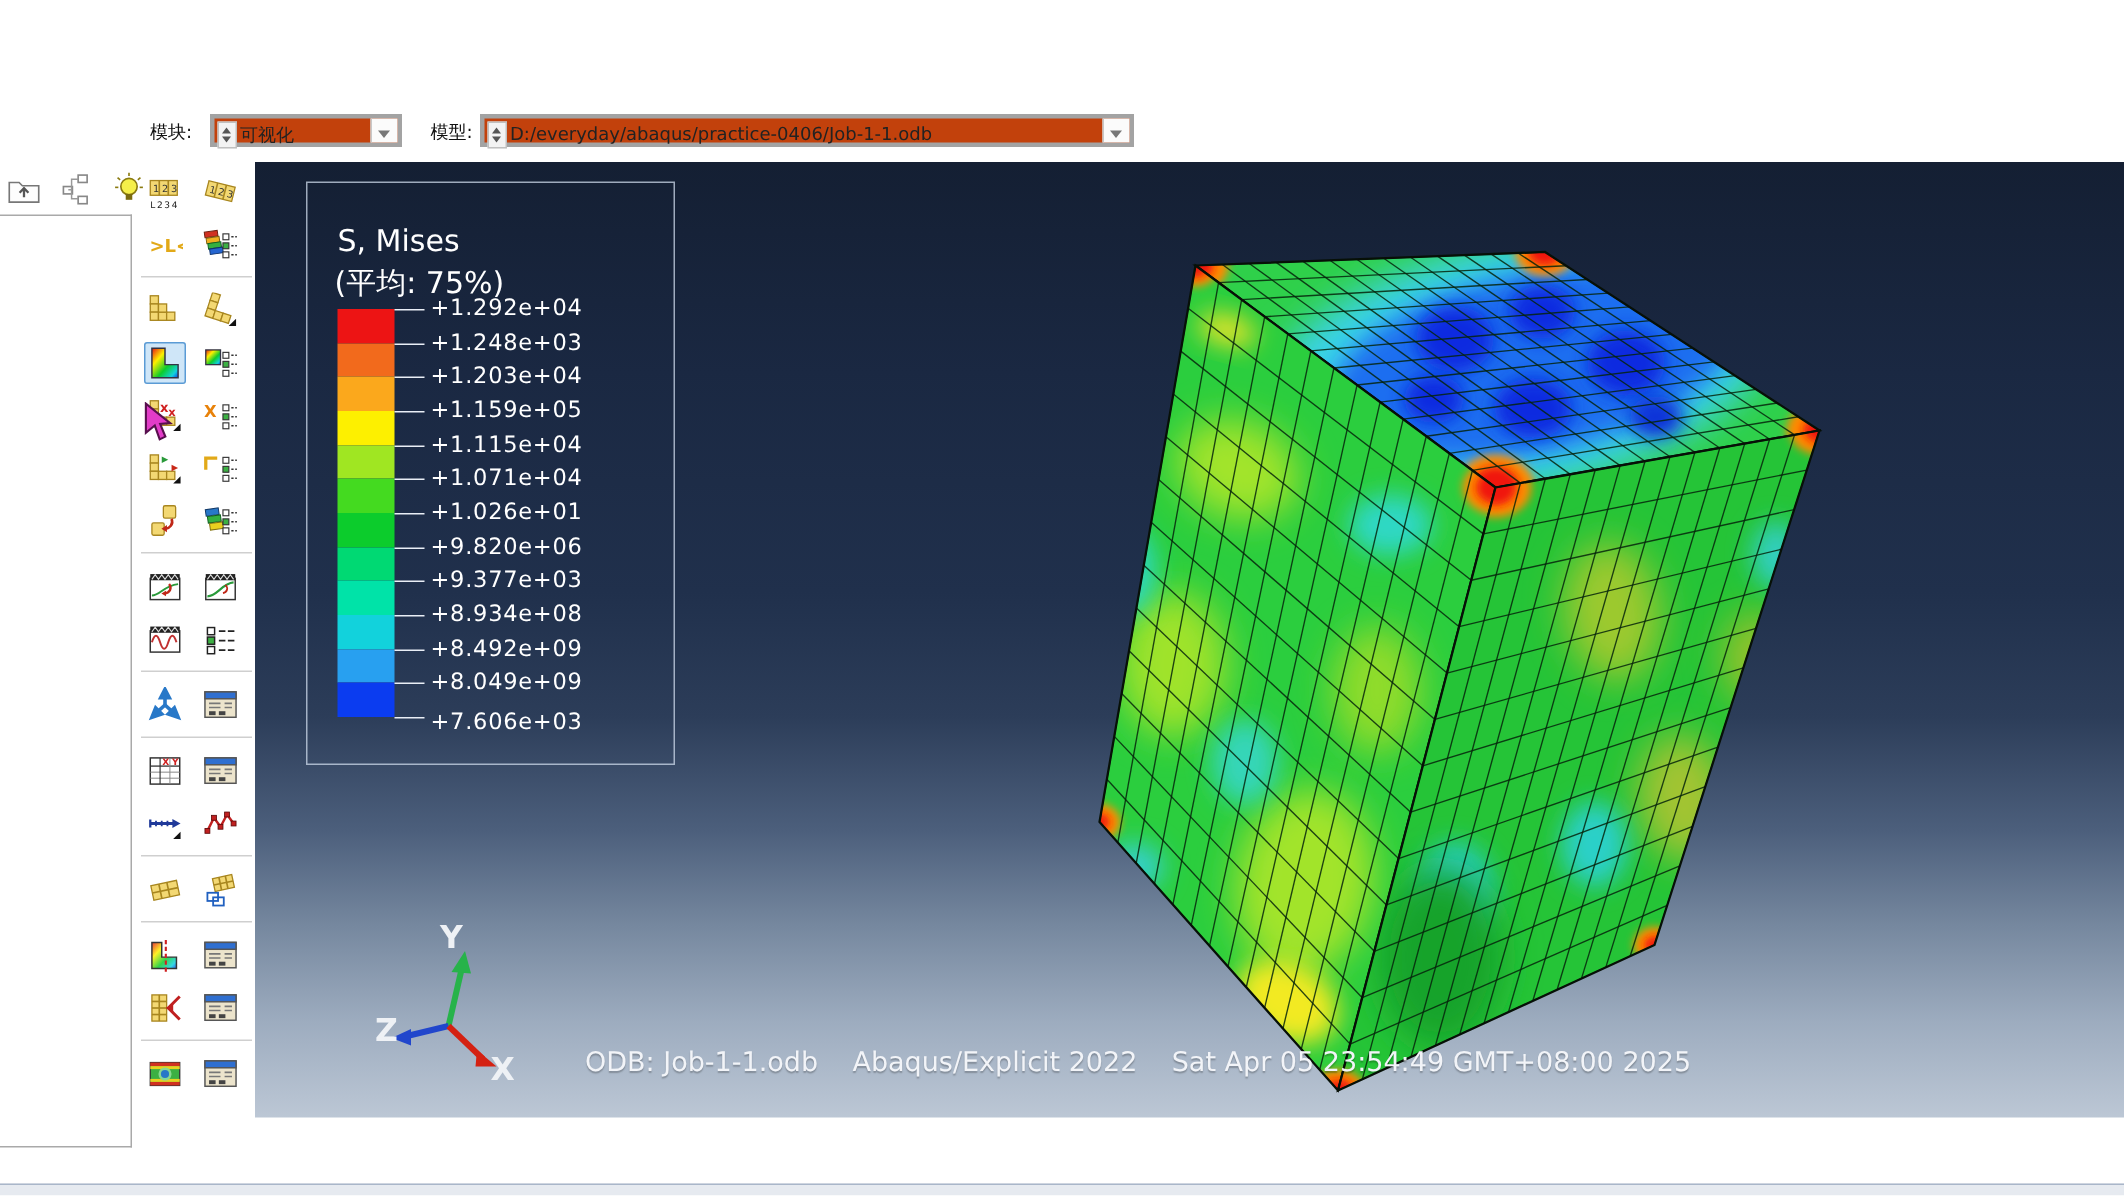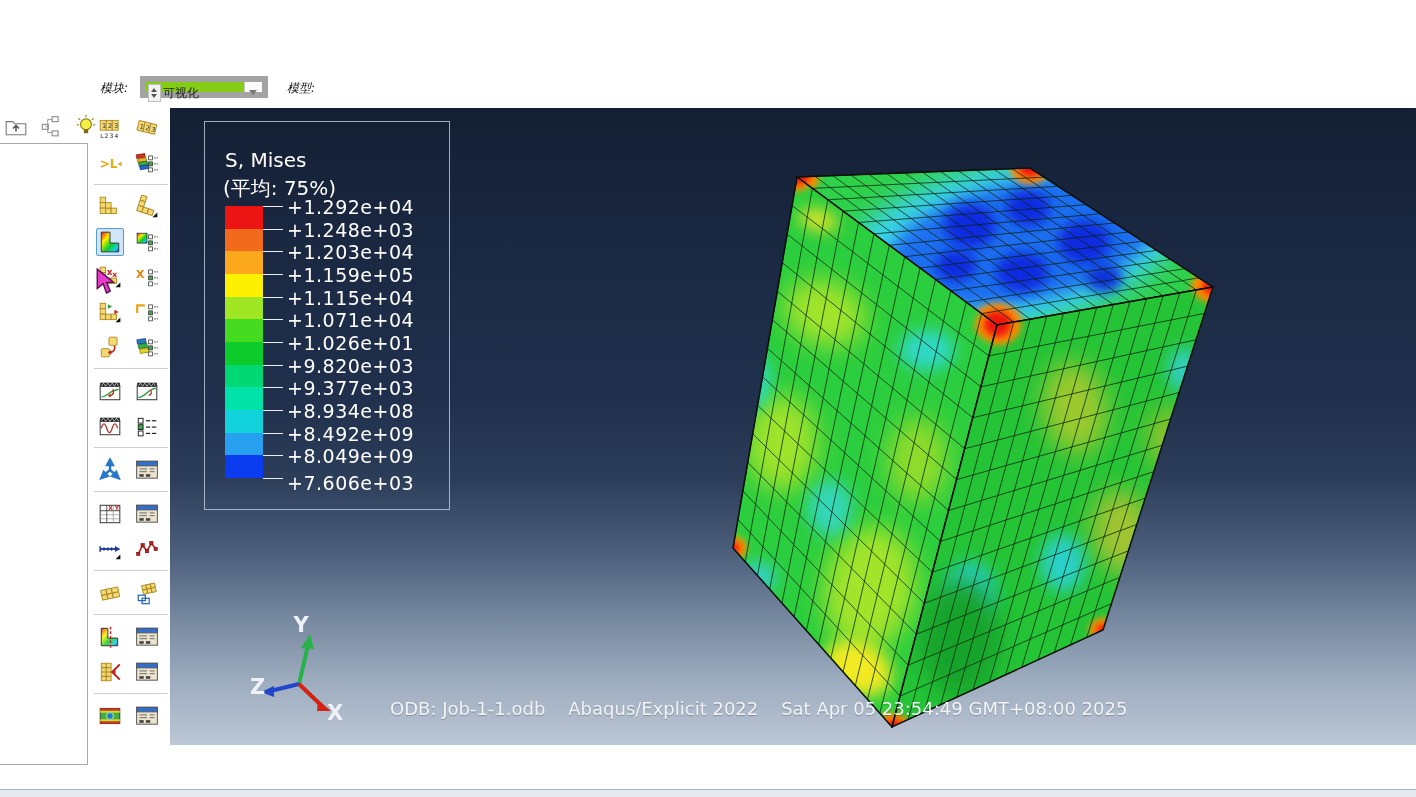--- a/index.html
+++ b/index.html
@@ -1,21 +1,21 @@
 <!DOCTYPE html>
 <html><head>
 <meta charset="utf-8">
 <style>
   html,body{margin:0;padding:0;background:#fff;font-family:"DejaVu Sans","Liberation Sans",sans-serif;}
   .app{position:relative;width:1416px;height:797px;overflow:hidden;background:#fff;}
 
   
   .module-bar{position:absolute;left:0;top:74px;width:100%;height:28px;background:#fff;}
-  .mb-label{position:absolute;top:6px;font-size:12px;color:#111;font-style:italic;}
-  .combo{position:absolute;top:2px;height:22px;background:#84cc16;border:6px solid #a3a3a3;box-sizing:border-box;}
+  .mb-label{position:absolute;top:6px;font-size:12px;color:#111;}
+  .combo{position:absolute;top:2px;height:22px;background:#c2410c;border:3px solid #a3a3a3;box-sizing:border-box;}
   .combo .spin{position:absolute;left:2px;top:2px;width:11px;height:16px;border:1px solid #c0c0c0;background:#f3f3f3;}
   .combo .spin i{position:absolute;left:2px;width:0;height:0;border-left:3px solid transparent;border-right:3px solid transparent;}
   .combo .spin i.up{top:3px;border-bottom:4px solid #555;}
   .combo .spin i.dn{bottom:3px;border-top:4px solid #555;}
   .combo .ctext{position:absolute;left:17px;top:3px;font-size:12px;color:#222;white-space:nowrap;overflow:hidden;}
   .combo .chev{position:absolute;right:0;top:0;width:17px;height:100%;border-left:1px solid #c8c8c8;background:#fbfbfb;}
   .combo .chev i{position:absolute;left:4px;top:8px;width:0;height:0;border-left:4px solid transparent;border-right:4px solid transparent;border-top:5px solid #777;}
 
   
   .tl-icons{position:absolute;left:2px;top:112px;display:flex;gap:7px;}
@@ -36,21 +36,21 @@
   .viewport{position:absolute;left:170px;top:108px;width:1246px;height:637px;overflow:hidden;
     background:linear-gradient(180deg,#141f33 0%,#1a2842 22%,#20304c 45%,#2c3d59 58%,#4c5f7c 70%,#76889f 80%,#9dacbf 90%,#bcc7d5 100%);}
   .viewport svg.scene{position:absolute;left:0;top:0;}
 
   
   .legend{position:absolute;left:34px;top:13px;width:244px;height:387px;border:1px solid rgba(205,218,235,.75);color:#fff;}
   .lg-title{position:absolute;left:20px;top:26px;font-size:20px;}
   .lg-sub{position:absolute;left:18px;top:53px;font-size:20px;}
   .lg-band{position:absolute;left:20px;width:38px;}
   .lg-tick{position:absolute;left:58px;width:20px;height:1px;background:#e9eef6;}
-  .lg-label{position:absolute;left:82px;font-size:19px;white-space:nowrap;letter-spacing:.5px;}
+  .lg-label{position:absolute;left:82px;font-size:15px;white-space:nowrap;letter-spacing:.5px;}
 
   
   .state-block{position:absolute;left:220px;top:538px;color:#f2f4f8;font-size:18px;line-height:25px;white-space:pre;text-shadow:0 1px 1px rgba(0,0,0,.25);}
 
   
   .cursor{position:absolute;left:94px;top:268px;width:26px;height:28px;z-index:50;pointer-events:none;}
 
   
   .bottom-bar{position:absolute;left:0;top:789px;width:100%;height:8px;background:#e6eaf0;border-top:1px solid #a9b6c9;}
 </style>
@@ -65,20 +65,30 @@
       <span class="spin">
           <i class="up"></i>
           <i class="dn"></i>
         </span>
       <span class="ctext">可视化</span>
       <span class="chev">
           <i></i>
         </span>
     </div>
     <span class="mb-label" style="left:287px">模型:</span>
+    <div class="combo" style="left:320px;width:436px">
+      <span class="spin">
+          <i class="up"></i>
+          <i class="dn"></i>
+        </span>
+      <span class="ctext" style="max-width:390px">D:/everyday/abaqus/practice-0406/Job-1-1.odb</span>
+      <span class="chev">
+          <i></i>
+        </span>
+    </div>
   </div>
 
   <div class="tl-icons" id="tl-icons">
       <div class="tb-icon">
         <svg viewBox="0 0 22 22">
           <path d="M2,7 h6 l2,2 h10 v10 h-18 z" fill="#fdfdfd" stroke="#777"></path>
           <path d="M11,16 v-5 M8.3,13.3 L11,10.5 l2.7,2.8" stroke="#555" fill="none" stroke-width="1.4"></path>
         </svg>
       </div>
       <div class="tb-icon">
@@ -743,21 +753,21 @@
         <div class="lg-label" style="top:119.3px">+1.203e+04</div>
         <div class="lg-tick" style="top:151.9px"></div>
         <div class="lg-label" style="top:141.9px">+1.159e+05</div>
         <div class="lg-tick" style="top:174.6px"></div>
         <div class="lg-label" style="top:164.6px">+1.115e+04</div>
         <div class="lg-tick" style="top:197.3px"></div>
         <div class="lg-label" style="top:187.3px">+1.071e+04</div>
         <div class="lg-tick" style="top:219.9px"></div>
         <div class="lg-label" style="top:209.9px">+1.026e+01</div>
         <div class="lg-tick" style="top:242.5px"></div>
-        <div class="lg-label" style="top:232.5px">+9.820e+03</div>
+        <div class="lg-label" style="top:232.5px">+9.820e+06</div>
         <div class="lg-tick" style="top:265.2px"></div>
         <div class="lg-label" style="top:255.2px">+9.377e+03</div>
         <div class="lg-tick" style="top:287.9px"></div>
         <div class="lg-label" style="top:277.9px">+8.934e+08</div>
         <div class="lg-tick" style="top:310.5px"></div>
         <div class="lg-label" style="top:300.5px">+8.492e+09</div>
         <div class="lg-tick" style="top:333.1px"></div>
         <div class="lg-label" style="top:323.1px">+8.049e+09</div>
         <div class="lg-tick" style="top:355.8px"></div>
         <div class="lg-label" style="top:350px">+7.606e+03</div>

